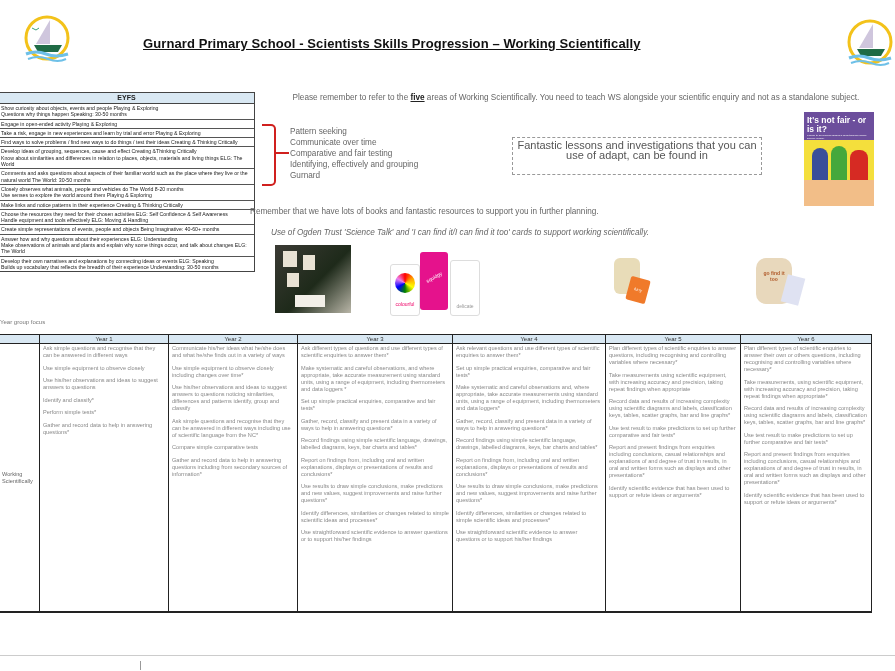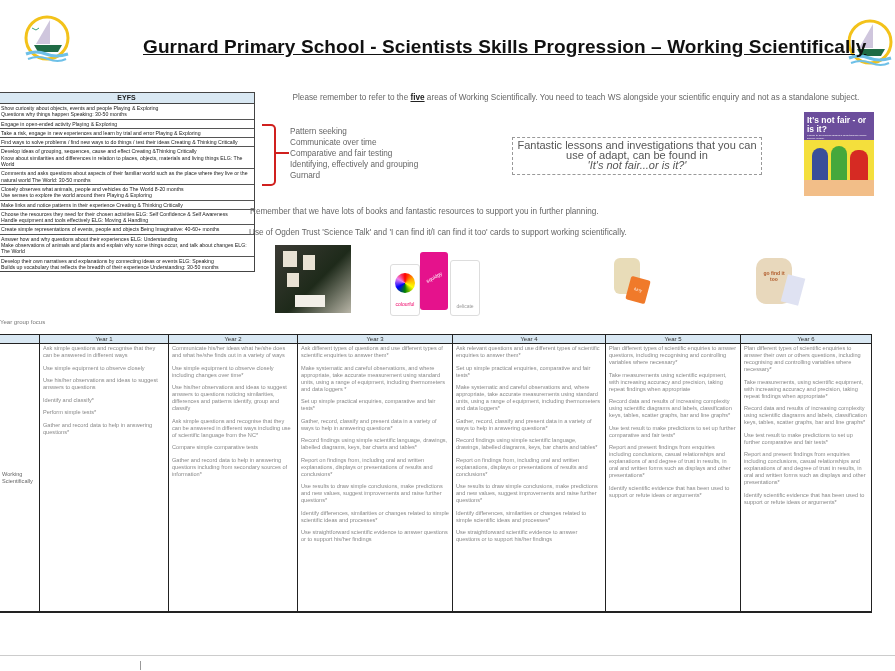--- a/index.html
+++ b/index.html
@@ -1,32 +1,32 @@
 <!DOCTYPE html>
 <html><head>
 <meta charset="utf-8">
 <style>
   html, body { margin:0; padding:0; }
   body { width:895px; height:671px; position:relative; overflow:hidden; background:#ffffff;
          font-family:"Liberation Sans", sans-serif; color:#555; }
   .abs { position:absolute; }
   .logo { width:50px; height:50px; }
-  .title { left:143px; top:36px; font-size:19px; font-weight:bold; color:#111; text-decoration:underline; letter-spacing:0.1px; white-space:nowrap; }
+  .title { left:143px; top:36px; font-size:13px; font-weight:bold; color:#111; text-decoration:underline; letter-spacing:0.1px; white-space:nowrap; }
   
   .eyfs { left:-2px; top:92px; width:255px; border:1px solid #444; font-size:5.2px; line-height:6.3px; color:#222; }
   .eyfs .hd { background:#d9e8f3; text-align:center; font-weight:bold; font-size:7px; line-height:10px; border-bottom:1px solid #444; color:#222; }
   .eyfs .row { border-bottom:1px solid #555; padding:1px 2px; white-space:pre-line; }
   .eyfs .row:last-child { border-bottom:none; }
   .note { font-size:8.2px; color:#666; line-height:11px; }
   .ws-list { left:290px; top:126px; font-size:8.2px; color:#666; line-height:11.1px; }
   .bracket { left:262px; top:124px; width:12px; height:58px; border:2px solid #d0201e; border-left:none; border-radius:0 5px 5px 0; }
   .bracket-tip { left:275px; top:152px; width:14px; height:2px; background:#d0201e; }
   .dashed-box { left:512px; top:137px; width:250px; height:38px; border:1px dashed #999; font-size:11px; color:#555; text-align:center; line-height:10px; padding-top:2px; box-sizing:border-box; }
   .dashed-box i { display:block; }
-  .book { left:804px; top:112px; width:70px; height:84px; background:#f2be88; overflow:hidden; }
+  .book { left:804px; top:112px; width:70px; height:94px; background:#f2be88; overflow:hidden; }
   .book .top { background:#6c4e9c; color:#fff; font-weight:bold; font-size:8.5px; line-height:9px; padding:4px 3px 2px; height:28px; box-sizing:border-box; }
   .book .top small { display:block; font-size:2.5px; font-weight:normal; line-height:3px; }
   .book .mid { background:#f4df3c; height:40px; position:relative; }
   .photo { background:#ccc; }
   table.prog { position:absolute; left:-2px; top:334px; border-collapse:collapse; font-size:5.6px; line-height:7px; color:#888; }
   table.prog th { background:#d9e8f3; color:#333; font-weight:normal; font-size:6px; border:1px solid #222; padding:0; height:8px; }
   table.prog td { border-left:1px solid #222; border-right:1px solid #222; border-bottom:2px solid #222; vertical-align:top; padding:1px 3px; height:265px; }
   table.prog td p { margin:0 0 5.5px 0; }
   .footer-line { left:0; top:655px; width:895px; height:1px; background:#ccc; }
   .footer-tick { left:140px; top:661px; width:1px; height:9px; background:#999; }
@@ -87,34 +87,33 @@
 <div class="abs ws-list">
   <div>Pattern seeking</div>
   <div>Communicate over time</div>
   <div>Comparative and fair testing</div>
   <div>Identifying, effectively and grouping</div>
   <div>Gurnard</div>
 </div>
 
 <div class="abs dashed-box">
   <span>Fantastic lessons and investigations that you can use of adapt,  can be found in</span>
-  <i>'It's not fair...or is it?'</i>
 </div>
 
 <div class="abs book">
   <div class="top"><span>It's not fair - or is it?</span><small>a guide to developing children's ideas through primary science enquiry</small></div>
   <div class="mid">
     <div style="position:absolute;left:8px;top:8px;width:16px;height:32px;background:#3a4f9a;border-radius:8px 8px 0 0;"></div>
     <div style="position:absolute;left:27px;top:6px;width:16px;height:34px;background:#45a83c;border-radius:8px 8px 0 0;"></div>
     <div style="position:absolute;left:46px;top:10px;width:18px;height:30px;background:#d62a23;border-radius:8px 8px 0 0;"></div>
   </div>
 </div>
 
 <div class="abs note" style="left:250px;top:206px;">Remember that we have lots of books and fantastic resources to support you in further planning.</div>
-<div class="abs note" style="left:249px;top:227px;">Use of Ogden Trust 'Science Talk' and 'I can find it/I can find it too' cards to support working scientifically.</div>
+<div class="abs note" style="left:271px;top:227px;font-style:italic;">Use of Ogden Trust 'Science Talk' and 'I can find it/I can find it too' cards to support working scientifically.</div>
 
 <div class="abs photo" style="left:275px;top:245px;width:76px;height:68px;background:linear-gradient(135deg,#3b3a34,#1e2a1a 55%,#b9b6a8);">
   <div style="position:absolute;left:8px;top:6px;width:14px;height:16px;background:#e9e2d4;"></div>
   <div style="position:absolute;left:28px;top:10px;width:12px;height:15px;background:#e9e2d4;"></div>
   <div style="position:absolute;left:12px;top:28px;width:12px;height:14px;background:#e9e2d4;"></div>
   <div style="position:absolute;left:20px;top:50px;width:30px;height:12px;background:#f2efe8;"></div>
 </div>
 <div class="abs" style="left:390px;top:250px;width:90px;height:66px;">
   <div style="position:absolute;left:0;top:14px;width:28px;height:50px;background:#fff;border:1px solid #ddd;border-radius:3px;">
     <div style="margin:8px auto 0;width:20px;height:20px;border-radius:50%;background:conic-gradient(red,orange,yellow,green,blue,violet,red);"></div>

